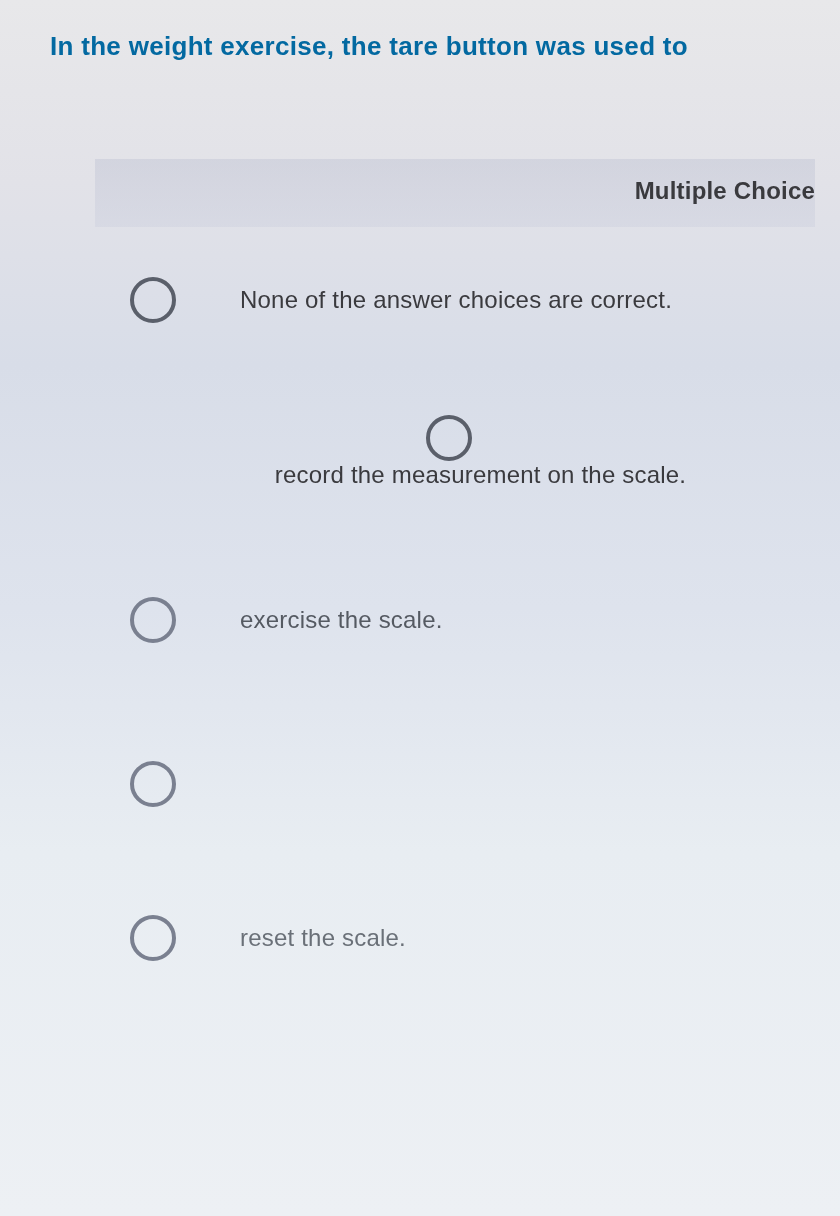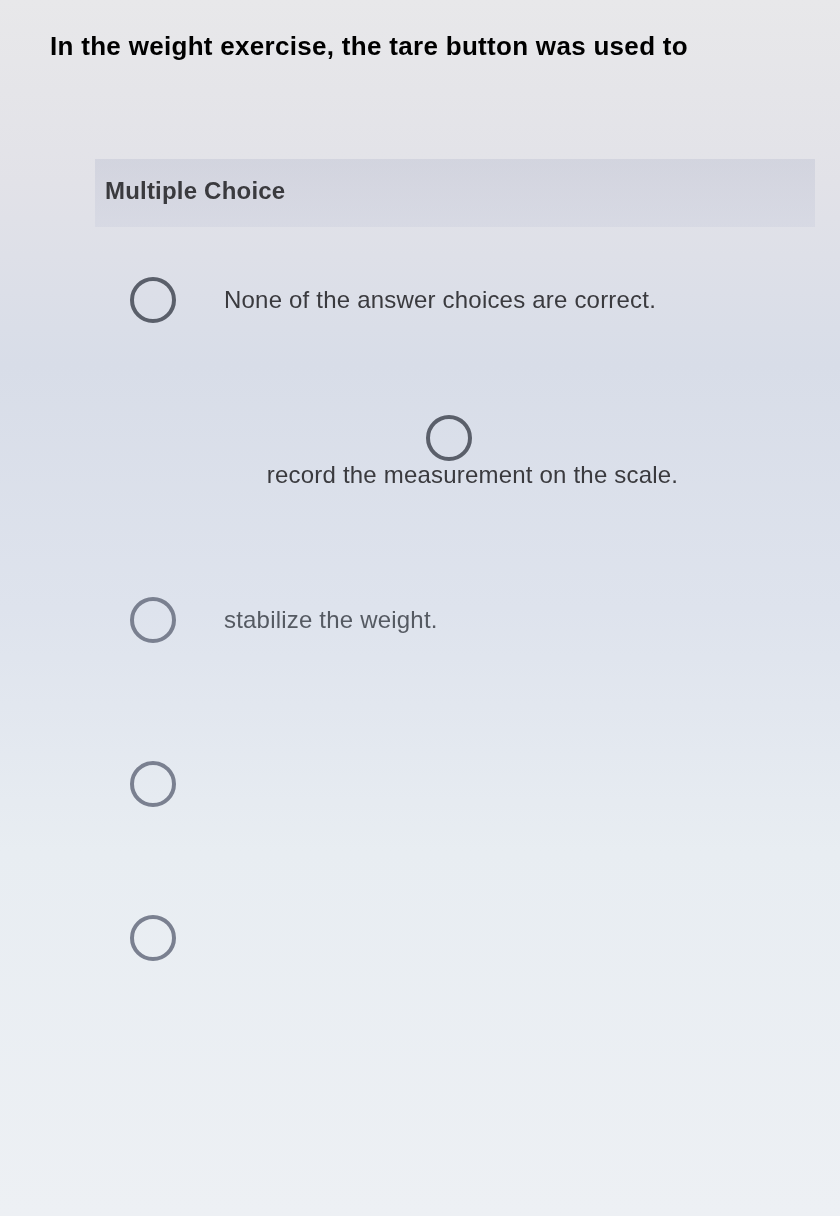--- a/index.html
+++ b/index.html
@@ -13,38 +13,39 @@
       font-family: Arial, Helvetica, sans-serif;
       background: linear-gradient(180deg, #e8e8ea 0%, #e2e2e8 15%, #d8dde8 30%, #dee3ed 50%, #e8edf2 70%, #edf0f4 100%);
       overflow: hidden;
     }
     .question-container {
       padding: 30px 25px 0 50px;
     }
     .question-text {
       font-size: 26px;
       font-weight: bold;
-      color: #000000;
+      color: #0369a1;
       line-height: 1.3;
       margin-bottom: 95px;
       letter-spacing: 0.3px;
     }
     .mc-section {
       margin-left: 55px;
     }
     .mc-header {
       font-size: 24px;
       font-weight: bold;
       color: #3a3a3e;
       padding: 18px 0 22px 0;
       letter-spacing: 0.2px;
       background: linear-gradient(180deg, rgba(180,185,205,0.35) 0%, rgba(190,195,215,0.25) 100%);
       margin-bottom: 50px;
       margin-left: -10px;
       padding-left: 10px;
+      text-align: right;
     }
     .options-container {
       padding-left: 25px;
     }
     .option {
       display: flex;
       align-items: center;
       margin-bottom: 78px;
       cursor: pointer;
     }
@@ -64,20 +65,21 @@
     .option:nth-child(3) .radio-circle,
     .option:nth-child(4) .radio-circle,
     .option:nth-child(5) .radio-circle {
       border-color: #7a8090;
     }
     .option-text {
       font-size: 24px;
       color: #3a3a3e;
       font-weight: 500;
       letter-spacing: 0.2px;
+      margin-left: 16px;
     }
     .option:nth-child(3) .option-text,
     .option:nth-child(4) .option-text {
       color: #555a62;
     }
     .option:nth-child(5) .option-text {
       color: #6a7078;
     }
   </style>
 </head>
@@ -96,26 +98,27 @@
         <div class="option-text">None of the answer choices are correct.</div>
       </div>
 
       <div class="option">
         <div class="radio-circle"></div>
         <div class="option-text">record the measurement on the scale.</div>
       </div>
 
       <div class="option">
         <div class="radio-circle"></div>
-        <div class="option-text">stabilize the weight.</div>
+        <div class="option-text">exercise the scale.</div>
       </div>
 
       <div class="option">
         <div class="radio-circle"></div>
       </div>
 
       <div class="option">
         <div class="radio-circle"></div>
+        <div class="option-text">reset the scale.</div>
       </div>
 
     </div>
   </div>
 </div>
 
 </body></html>

